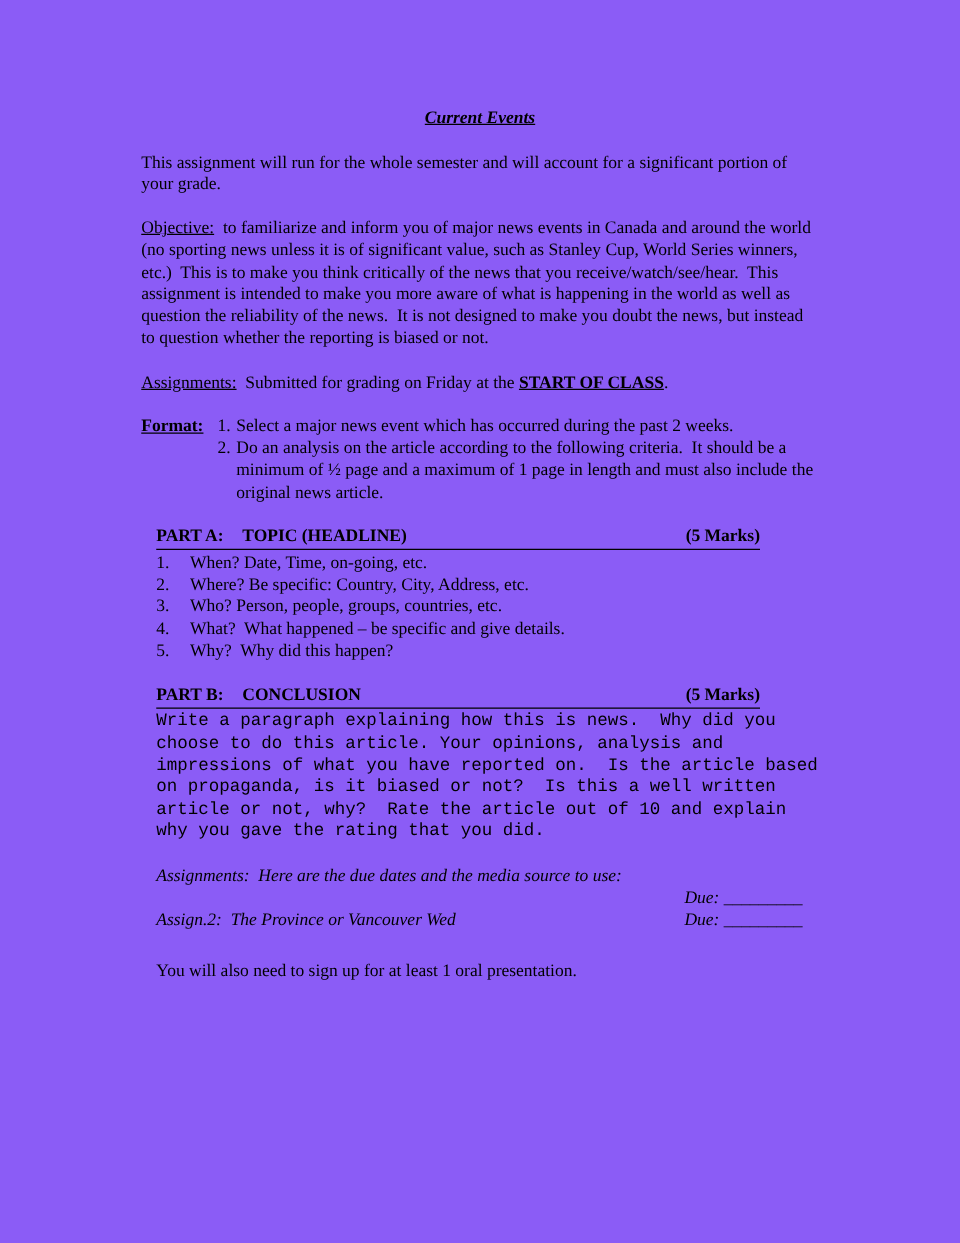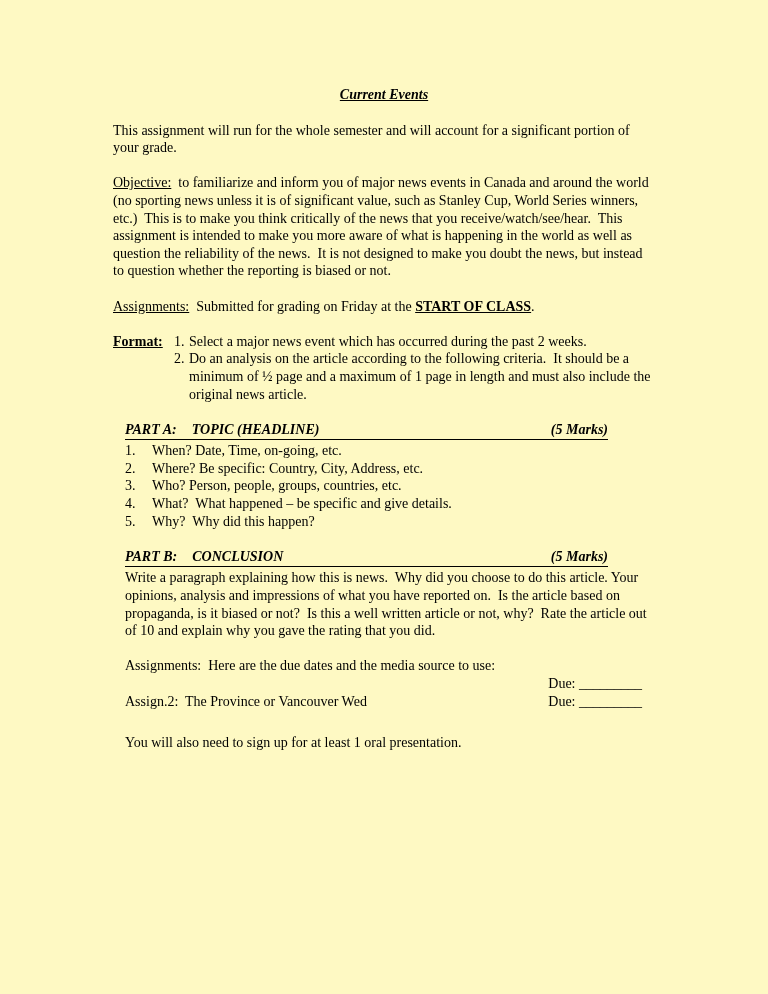--- a/index.html
+++ b/index.html
@@ -1,21 +1,21 @@
 <!DOCTYPE html>
 <html><head>
 <meta charset="utf-8">
 <style>
   html,body{margin:0;padding:0;background:#ffffff;}
   .page{
     position:relative;
     width:768px;height:994px;
     box-sizing:border-box;
     padding:86px 113px 0 113px;
-    background:#fef9c3;
+    background:#8b5cf6;
     color:#000000;
     font-family:"Liberation Serif","DejaVu Serif",serif;
     font-size:14px;
     line-height:17.6px;
     overflow:hidden;
   }
   .t{white-space:pre-wrap;}
   .doc-title{
     text-align:center;
     font-weight:bold;
@@ -35,31 +35,30 @@
   .fmt-item .num{flex:none;width:15px;}
   .fmt-item .txt{flex:1;}
   
   .section{margin-left:12px;}
   .part-heading{
     display:flex;
     width:483px;
     font-weight:bold;
     border-bottom:1px solid #000;
     padding-bottom:1px;
-    font-style:italic;
   }
   .part-title{margin-left:15px;}
   .marks{margin-left:auto;}
   .list{margin:2px 0 17.6px 0;}
   .list-item{display:flex;}
   .list-item .num{flex:none;width:27px;}
   .list-item .txt{flex:1;}
-  .partb-text{margin:2px 0 17.6px 0;}
+  .partb-text{margin:2px 0 17.6px 0;font-family:Liberation Mono, monospace;}
   
-  .assignments{margin-left:12px;margin-bottom:24px;width:517px;}
+  .assignments{margin-left:12px;margin-bottom:24px;width:517px;font-style:italic;}
   .assign-row{display:flex;}
   .assign-row .due{margin-left:auto;}
   .closing{margin-left:12px;}
 </style>
 </head>
 <body>
 
 <div class="page">
 
   <div class="doc-title"><span class="t">Current Events</span></div>

